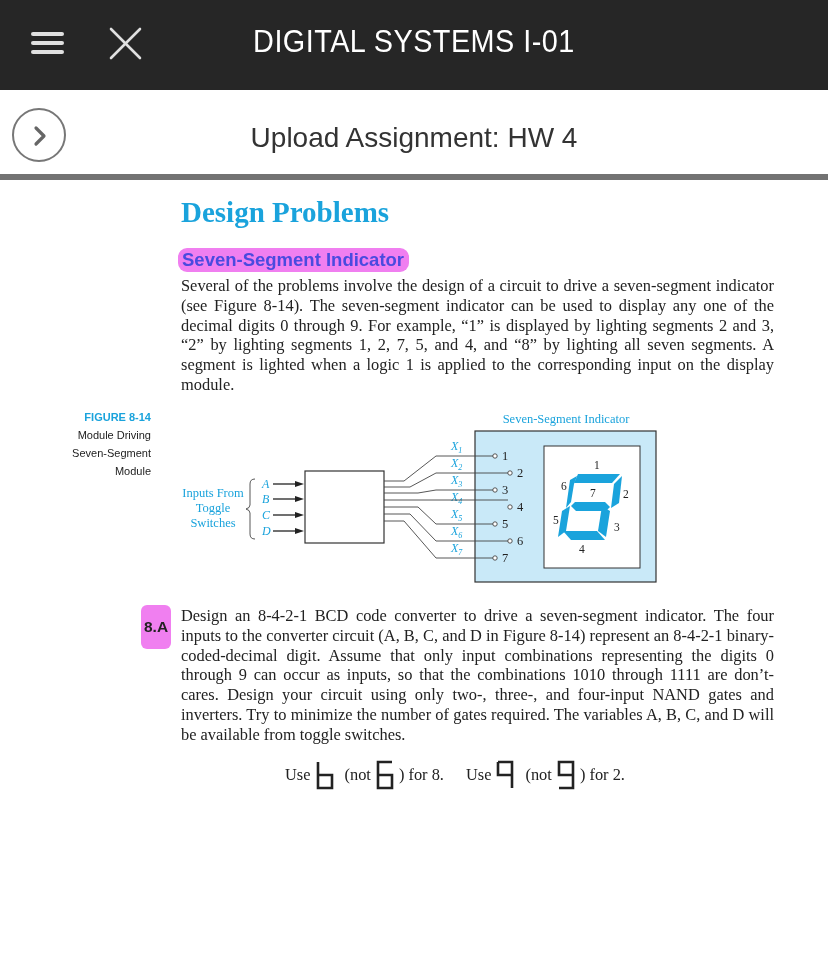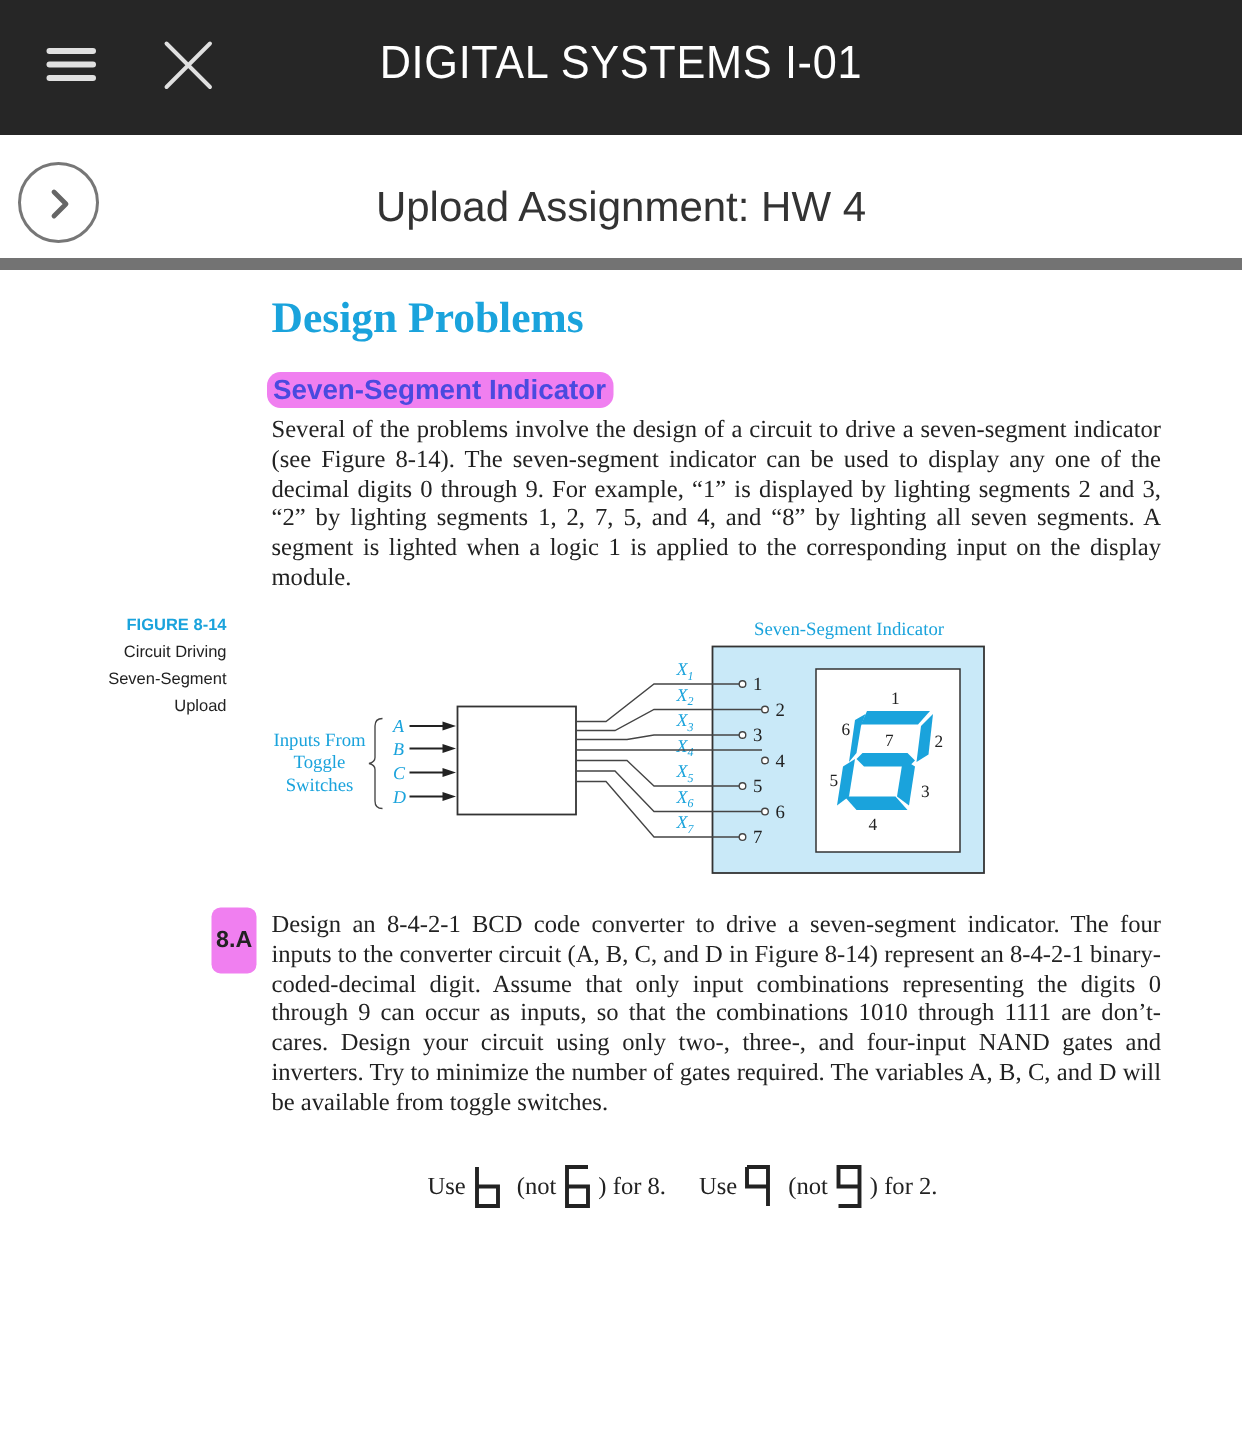--- a/index.html
+++ b/index.html
@@ -7,21 +7,21 @@
   body { font-family: "DejaVu Sans", sans-serif; position: relative; }
 
   .topbar { position: absolute; left: 0; top: 0; width: 828px; height: 90px; background: #262626; }
   .menu-icon { position: absolute; left: 31px; top: 30px; width: 34px; height: 26px; cursor: pointer; }
   .menu-icon span { position: absolute; left: 0; width: 33px; height: 4px; background: #e0e0e0; border-radius: 2px; }
   .close-icon { position: absolute; left: 108px; top: 26px; width: 36px; height: 36px; cursor: pointer; }
   .app-title { position: absolute; left: 0; right: 0; top: 24px; text-align: center; color: #ffffff;
     font-family: "Liberation Sans", sans-serif; font-size: 31px; font-weight: normal; letter-spacing: 0.5px; padding-left: 0; }
   .app-title span { display: inline-block; transform: scaleX(0.93); margin-left: 0px; }
 
-  .subheader { position: absolute; left: 0; top: 90px; width: 828px; height: 90px; background: #fff; border-bottom: 8px solid #737373; }
+  .subheader { position: absolute; left: 0; top: 90px; width: 828px; height: 90px; background: #fff; border-bottom: 6px solid #737373; }
   .expand-button { position: absolute; left: 12px; top: 18px; width: 54px; height: 54px; border: 2px solid #777; border-radius: 50%; cursor: pointer; }
   .expand-button svg { position: absolute; left: 13px; top: 13px; }
   .page-title { position: absolute; left: 0; right: 0; top: 32px; text-align: center; color: #333;
     font-family: "Liberation Sans", sans-serif; font-size: 28px; }
 
   .content { position: absolute; left: 0; top: 182px; width: 677px; height: 785px; }
   .section-title { position: absolute; left: 181px; top: 14px; color: #1aa3dc;
     font-family: "Liberation Serif", serif; font-weight: bold; font-size: 29px; }
   .subtitle { position: absolute; left: 178px; top: 66px; background: #f07ff0; border-radius: 9px;
     padding: 1px 5px 1px 4px; color: #4a4adf; font-family: "Liberation Sans", sans-serif; font-weight: bold; font-size: 18.5px; }
@@ -31,21 +31,21 @@
   .fig-caption { position: absolute; left: 20px; top: 226px; width: 131px; text-align: right;
     font-family: "Liberation Sans", sans-serif; font-size: 11px; line-height: 18px; color: #222; }
   .fig-caption .fig-num { color: #1aa3dc; font-weight: bold; }
 
   .figure { position: absolute; left: 175px; top: 226px; width: 490px; height: 180px; }
 
   .prob-badge { position: absolute; left: 141px; top: 423px; background: #f07ff0; border-radius: 6px;
     padding: 12px 3px; color: #222; font-family: "Liberation Sans", sans-serif; font-weight: bold; font-size: 15.5px; line-height: 20px; }
   .para2 { top: 424px; }
   .digits-line { position: absolute; left: 285px; top: 576px; color: #222; font-family: "Liberation Serif", serif; font-size: 16.4px;
-    display: flex; align-items: center; height: 34px; margin-top: 16px; }
+    display: flex; align-items: center; height: 34px; }
   .digits-line svg { display: inline-block; vertical-align: middle; margin: 0 4px; }
   .para3 { top: 622px; }
 </style>
 </head>
 <body>
 
 <div class="topbar">
   <div class="menu-icon">
     <span style="top:2px"></span>
       <span style="top:11px"></span>
@@ -69,23 +69,23 @@
   <div class="page-title">Upload Assignment: HW 4</div>
 </div>
 
 <div class="content">
   <div class="section-title">Design Problems</div>
   <div class="subtitle">Seven-Segment Indicator</div>
   <div class="para para1">Several of the problems involve the design of a circuit to drive a seven-segment indicator (see Figure 8-14). The seven-segment indicator can be used to display any one of the decimal digits 0 through 9. For example, “1” is displayed by lighting segments 2 and 3, “2” by lighting segments 1, 2, 7, 5, and 4, and “8” by lighting all seven segments. A segment is lighted when a logic 1 is applied to the corresponding input on the display module.</div>
 
   <div class="fig-caption">
     <div class="fig-num">FIGURE 8-14</div>
-    <div>Circuit Driving</div>
+    <div>Module Driving</div>
     <div>Seven-Segment</div>
-    <div>Upload</div>
+    <div>Module</div>
   </div>
 
   <svg class="figure" viewBox="175 408 490 180" width="490" height="180">
     <g font-family="Liberation Serif, serif" fill="#1aa3dc">
       <text x="566" y="423" font-size="12.5" text-anchor="middle">Seven-Segment Indicator</text>
       <text x="213" y="497" font-size="12.5" text-anchor="middle">Inputs From</text>
       <text x="213" y="512" font-size="12.5" text-anchor="middle">Toggle</text>
       <text x="213" y="527" font-size="12.5" text-anchor="middle">Switches</text>
       <text x="344" y="496" font-size="12.5" text-anchor="middle">Circuit</text>
       <text x="344" y="511" font-size="12.5" text-anchor="middle">to Be</text>

